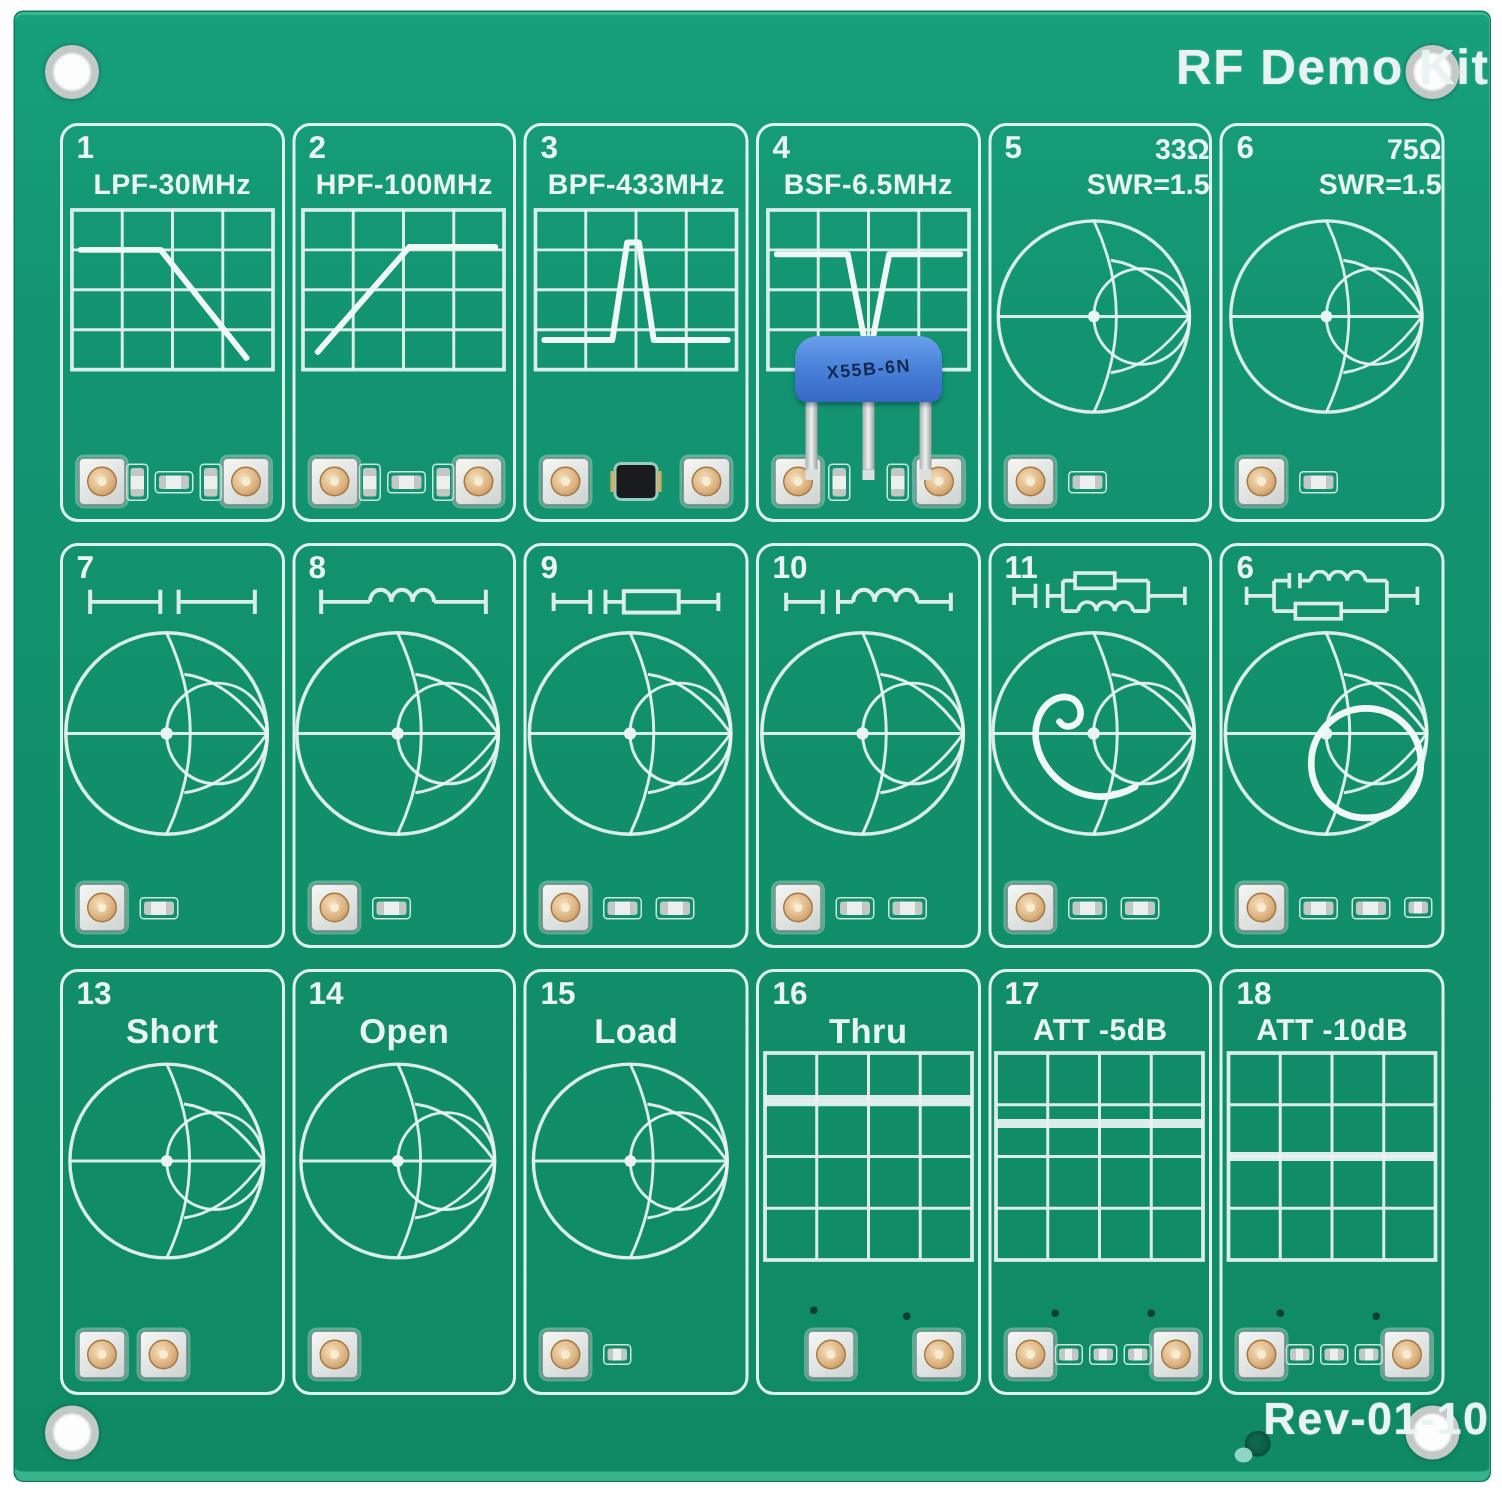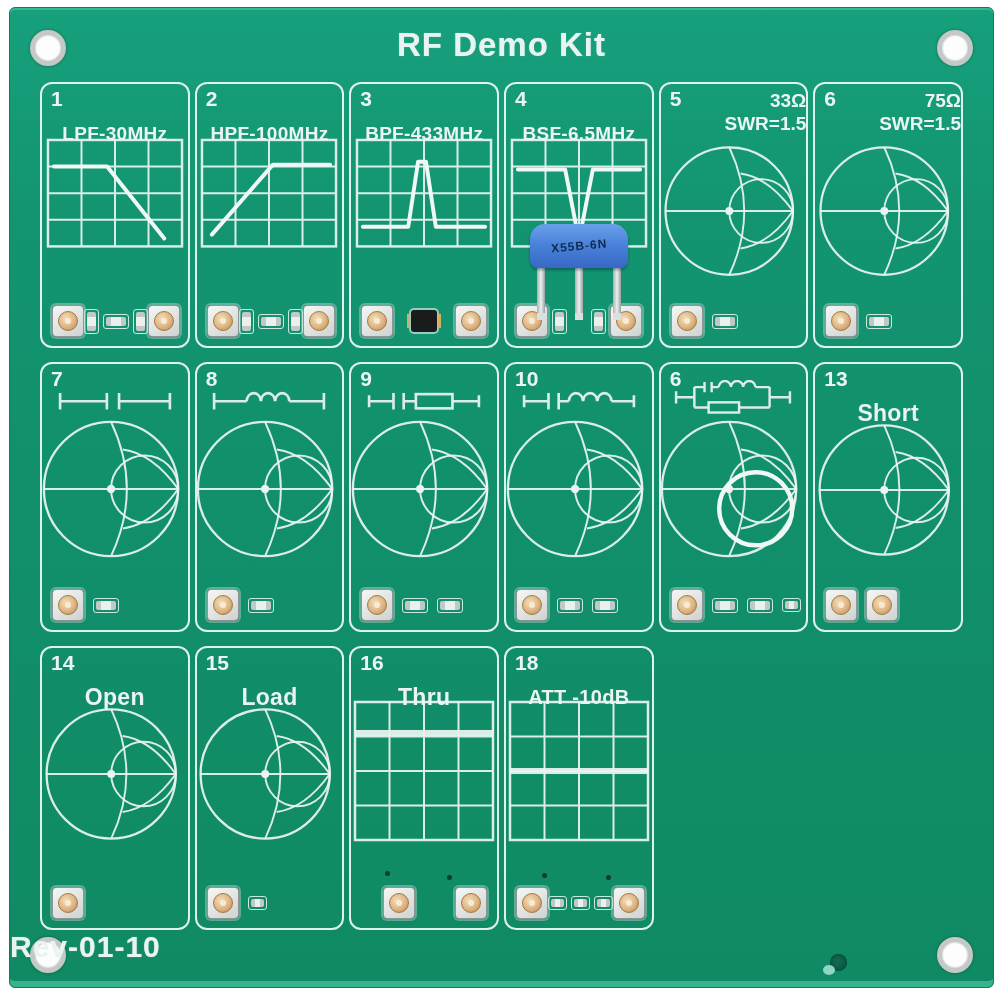--- a/index.html
+++ b/index.html
@@ -6,31 +6,31 @@
   .stage{position:relative;width:1001px;height:1001px;background:#ffffff;overflow:hidden;
          font-family:"Liberation Sans", sans-serif;}
   .board{position:absolute;left:9px;top:7px;width:983px;height:979px;border-radius:6px;
          background:linear-gradient(180deg,#17a07c 0%,#139470 22%,#118e6a 60%,#0f8a64 100%);
          border:1px solid #0b7c5c;
          box-shadow:inset 0 -8px 0 -2px rgba(90,215,170,.55), inset 0 2px 0 0 rgba(120,225,185,.35);}
   .hole{position:absolute;width:26px;height:26px;border-radius:50%;background:#fdfdfd;
         border:5px solid #c4c9c8;box-shadow:0 0 3px rgba(0,60,40,.5), inset 0 0 2px #9aa5a2;}
   .hole.tl{left:20px;top:22px}.hole.tr{left:927px;top:22px}
   .hole.bl{left:20px;top:929px}.hole.br{left:927px;top:929px}
-  .title{position:absolute;left:0;right:0;top:18px;text-align:center;color:#e9f4f2;
+  .title{position:absolute;left:0;right:0;top:18px;text-align:right;color:#e9f4f2;
          font-size:33px;font-weight:bold;letter-spacing:1px;text-shadow:0 0 1px rgba(255,255,255,.5);}
-  .rev{position:absolute;left:0;right:0;top:922px;text-align:left;color:#e9f4f2;
+  .rev{position:absolute;left:0;right:0;top:922px;text-align:right;color:#e9f4f2;
        font-size:30px;font-weight:bold;letter-spacing:1px;text-shadow:0 0 1px rgba(255,255,255,.5);}
   .grid{position:absolute;left:30px;top:74px;width:923px;display:grid;
         grid-template-columns:repeat(6,1fr);grid-template-rows:266px 270px 284px;
         column-gap:5px;row-gap:14px;}
   .cell{position:relative;border:2px solid rgba(240,250,249,.92);border-radius:12px;}
   .num{position:absolute;top:3px;left:9px;font-size:21px;font-weight:bold;color:#eaf5f3;}
   .lbl{position:absolute;top:29px;left:0;right:0;text-align:center;font-weight:bold;
-       color:#eaf5f3;font-size:19px;letter-spacing:.3px;white-space:nowrap;margin-top:10px;}
+       color:#eaf5f3;font-size:19px;letter-spacing:.3px;white-space:nowrap;}
   .lbl.big{font-size:23px;top:26px;text-align:center;}
   .lbl.att{font-size:20px;top:28px;}
   .swr{position:absolute;top:5px;left:14px;right:0;text-align:right;font-weight:bold;
        color:#eaf5f3;font-size:19px;line-height:23px;}
   .graph{position:absolute;left:50%;transform:translateX(-50%);}
   .g-filter{top:54px;width:138px;}
   .g-smith-top{top:52px;width:150px;}
   .g-smith-mid{top:46px;width:158px;}
   .g-smith-bot{top:50px;width:152px;}
   .g-att{top:52px;width:142px;}
@@ -304,20 +304,40 @@
           <div class="ufl"></div>
           <div class="silk">
               <div class="part-h"></div>
             </div>
           <div class="silk">
               <div class="part-h"></div>
             </div>
         </div>
       </div>
 
+      <div class="cell">
+        <div class="num">11</div>
+        <svg class="sym tall" viewBox="0 0 120 34">
+          <path class="silkline" stroke-width="2.4" d="M4,11 V23 M4,17 H18 M18,9 V25 M26,9 V25 M26,17 H36 M36,7 V27 M36,7 H44 M70,7 H92 M36,27 H46 M46,27 a6,6 0 0 1 12,0 a6,6 0 0 1 12,0 a6,6 0 0 1 12,0 M82,27 H92 M92,7 V27 M92,17 H116 M116,11 V23"></path>
+          <rect class="silkline" stroke-width="2.4" x="44" y="2" width="26" height="10"></rect>
+        </svg>
+        <svg class="graph g-smith-mid" viewBox="0 0 160 160">
+          <use href="#smith"></use>
+          <path class="trace" d="M104,116 C66,138 30,100 38,72 C43,53 64,50 67,64 C69,74 58,79 53,72"></path>
+        </svg>
+        <div class="bottomrow start">
+          <div class="ufl"></div>
+          <div class="silk">
+              <div class="part-h"></div>
+            </div>
+          <div class="silk">
+              <div class="part-h"></div>
+            </div>
+        </div>
+      </div>
 
       <div class="cell">
         <div class="num">6</div>
         <svg class="sym tall" viewBox="0 0 120 34">
           <path class="silkline" stroke-width="2.4" d="M4,11 V23 M4,17 H22 M22,7 V27 M22,7 H32 M32,2 V12 M39,2 V12 M39,7 H46 M46,7 a6,6 0 0 1 12,0 a6,6 0 0 1 12,0 a6,6 0 0 1 12,0 M82,7 H96 M22,27 H36 M66,27 H96 M96,7 V27 M96,17 H116 M116,11 V23"></path>
           <rect class="silkline" stroke-width="2.4" x="36" y="22" width="30" height="10"></rect>
         </svg>
         <svg class="graph g-smith-mid" viewBox="0 0 160 160">
           <use href="#smith"></use>
           <circle class="trace" cx="103" cy="100" r="37"></circle>
@@ -381,20 +401,45 @@
             <path class="silkline" stroke-width="6" d="M2,33 H140"></path>
         </svg>
         <div class="via" style="left:34px;bottom:52px"></div>
         <div class="via" style="left:96px;bottom:48px"></div>
         <div class="bottomrow start" style="gap:40px;padding-left:22px">
           <div class="ufl"></div>
           <div class="ufl"></div>
         </div>
       </div>
 
+      <div class="cell">
+        <div class="num">17</div>
+        <div class="lbl att">ATT -5dB</div>
+        <svg class="graph g-att" viewBox="0 0 142 142">
+          <use href="#ggrid"></use>
+            <path class="silkline" stroke-width="6" d="M2,49 H140"></path>
+        </svg>
+        <div class="via" style="left:40px;bottom:50px"></div>
+        <div class="via" style="left:104px;bottom:50px"></div>
+        <div class="bottomrow between">
+          <div class="ufl"></div>
+          <div class="pgroup">
+            <div class="silk">
+                <div class="part-sm"></div>
+              </div>
+            <div class="silk">
+                <div class="part-sm"></div>
+              </div>
+            <div class="silk">
+                <div class="part-sm"></div>
+              </div>
+          </div>
+          <div class="ufl"></div>
+        </div>
+      </div>
 
       <div class="cell">
         <div class="num">18</div>
         <div class="lbl att">ATT -10dB</div>
         <svg class="graph g-att" viewBox="0 0 142 142">
           <use href="#ggrid"></use>
             <path class="silkline" stroke-width="6" d="M2,71 H140"></path>
         </svg>
         <div class="via" style="left:36px;bottom:50px"></div>
         <div class="via" style="left:100px;bottom:48px"></div>

